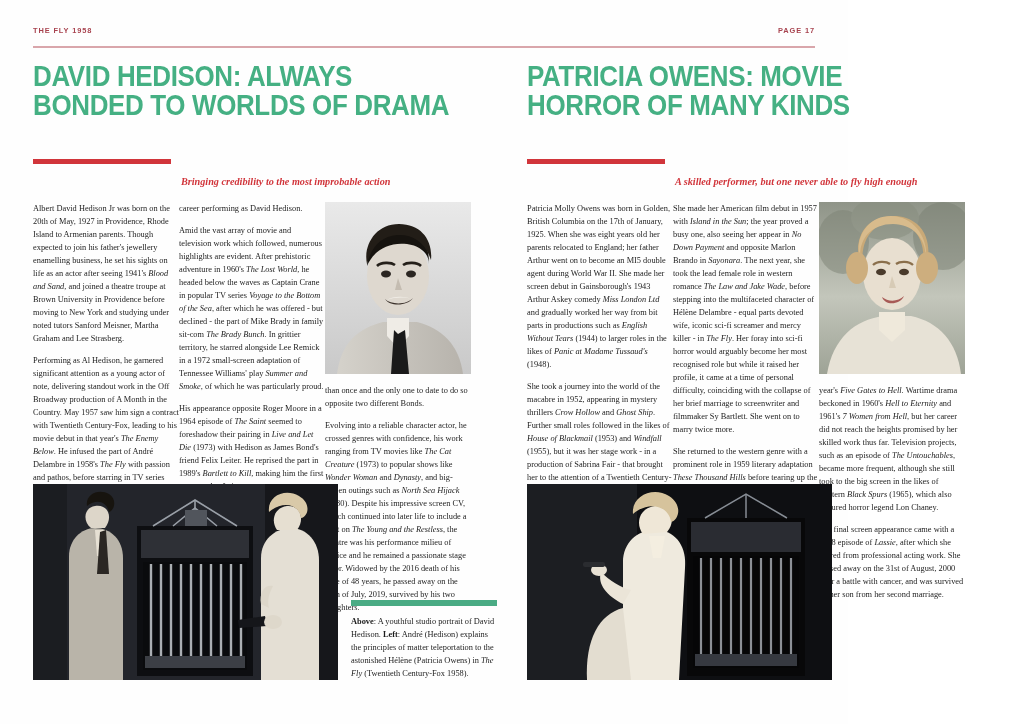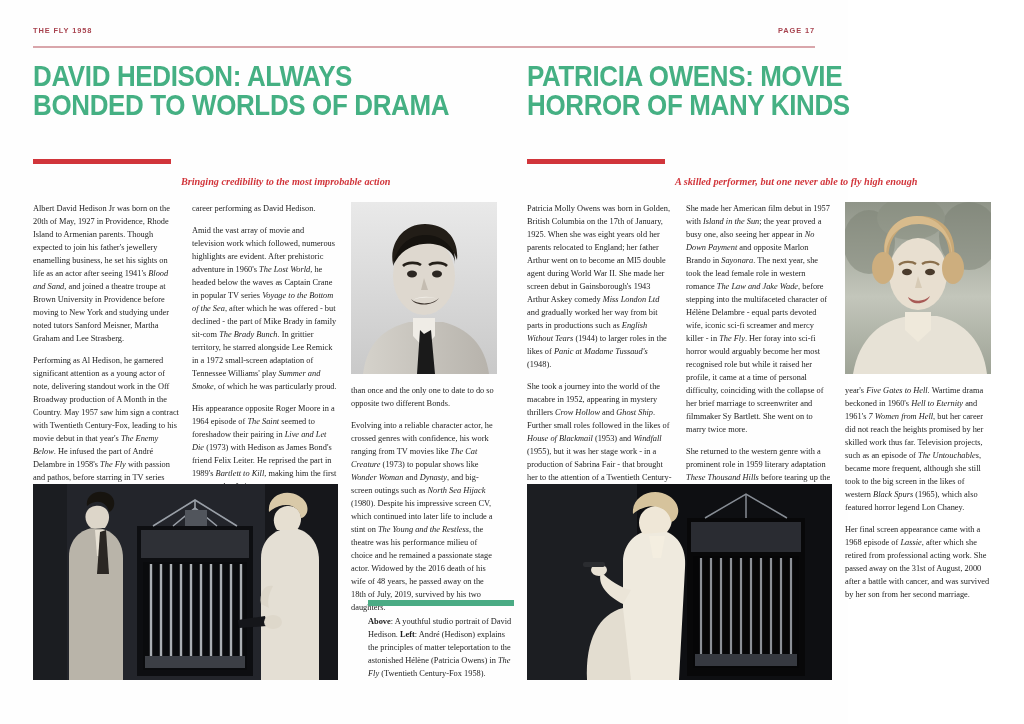--- a/index.html
+++ b/index.html
@@ -98,21 +98,21 @@
     font-weight: bold;
     font-size: 10.2px;
     color: #d1353b;
     white-space: nowrap;
     margin-top: 40px;
   }
 
   
   .cols {
     display: flex;
-    gap: 13px;
+    gap: 0;
   }
   .col {
     width: 146px;
     position: relative;
   }
 
   .body-text {
     font-family: "Liberation Serif", serif;
     font-size: 8.35px;
     line-height: 1.56;
@@ -145,21 +145,21 @@
   .still-right {
     left: auto;
     right: 159px;
     width: 305px;
   }
 
   
   .caption-block {
     position: absolute;
     bottom: 22px;
-    left: 335px;
+    left: 318px;
     width: 146px;
   }
   .caption-rule {
     width: 146px;
     height: 5.5px;
     background: #4aab84;
     margin-bottom: 9px;
   }
   .caption-text {
     font-family: "Liberation Serif", serif;

